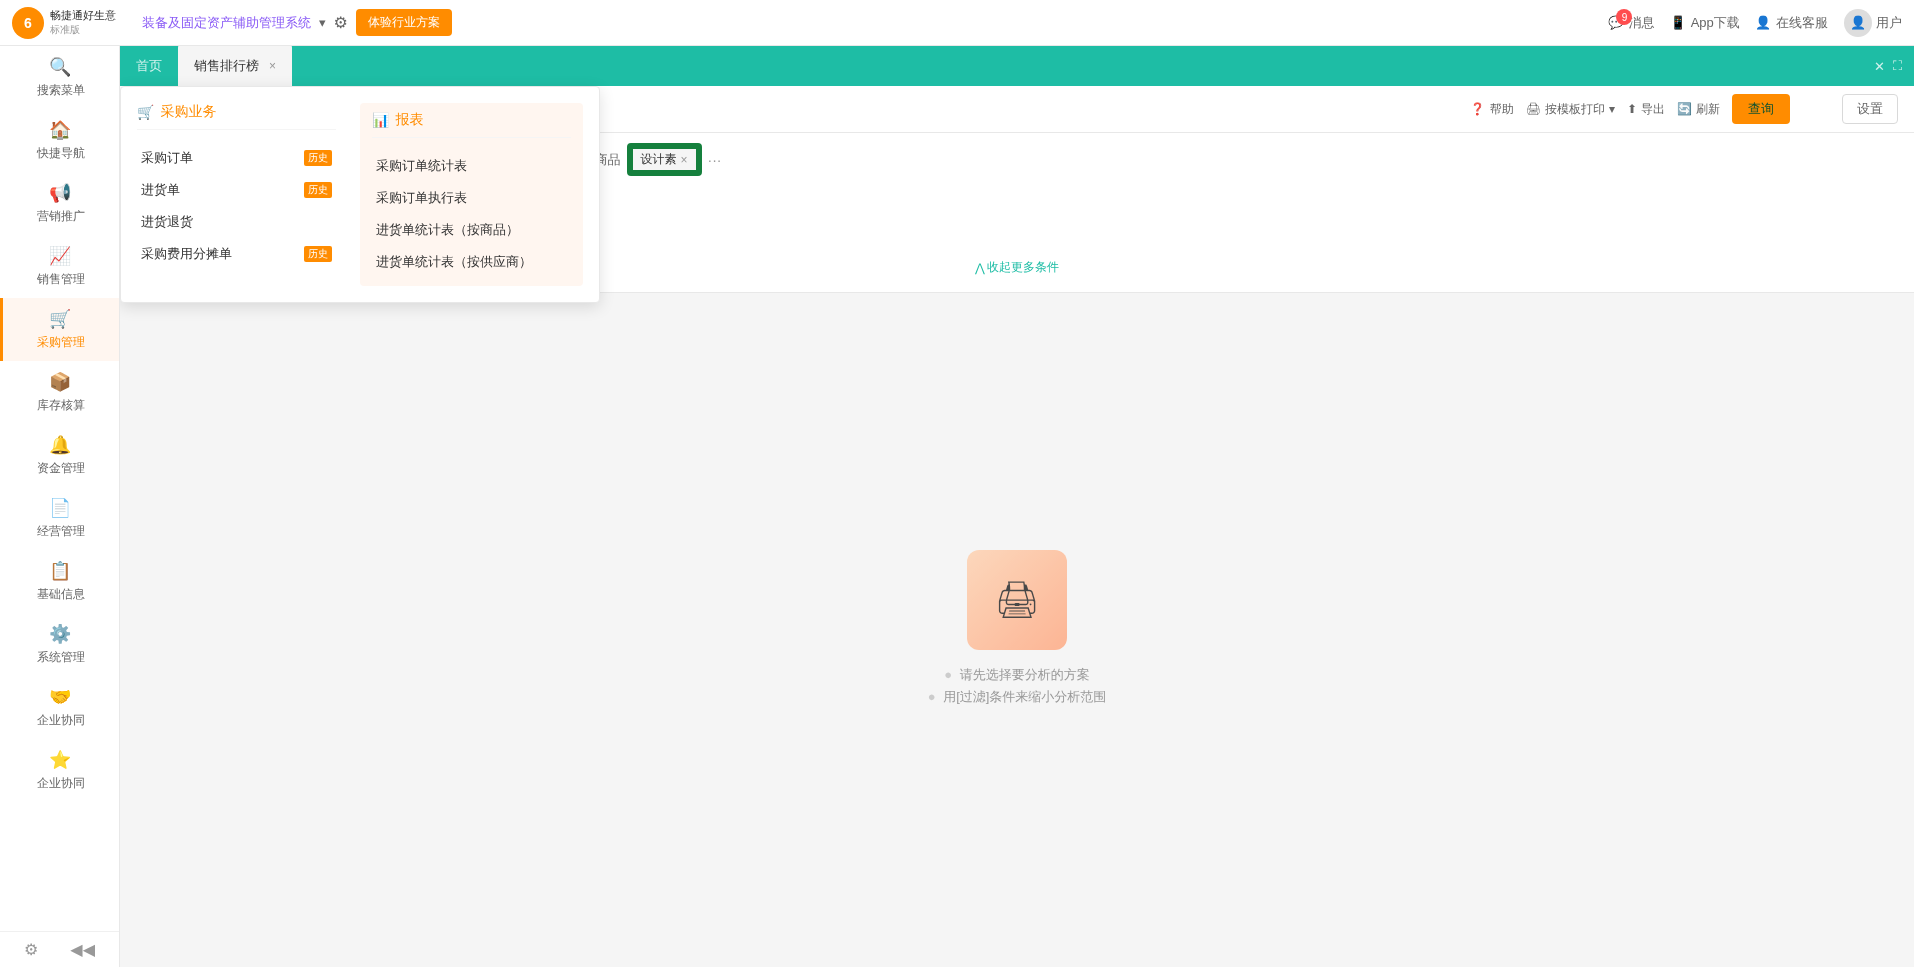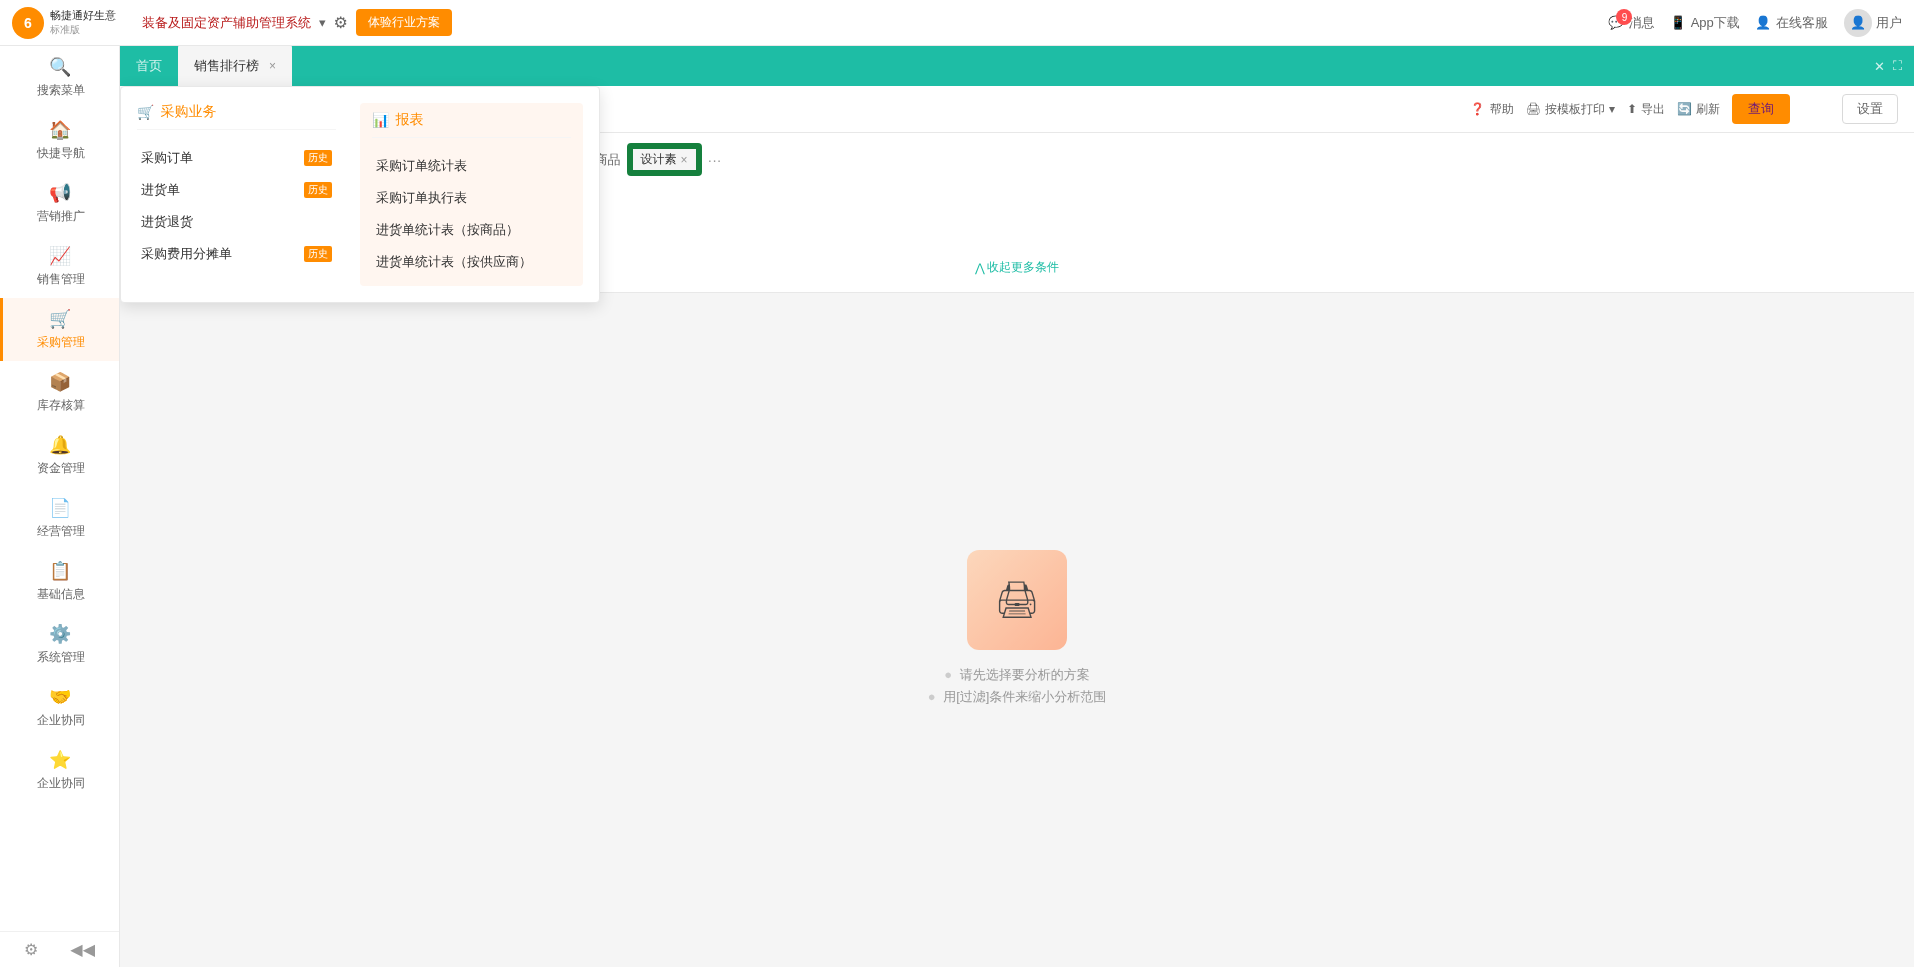--- a/index.html
+++ b/index.html
@@ -35,21 +35,21 @@
 
     .header-mid {
       flex: 1;
       display: flex;
       align-items: center;
       gap: 8px;
       padding-left: 10px;
     }
     .system-title {
       font-size: 13px;
-      color: #b91c1c;
+      color: #8b5cf6;
     }
     .dropdown-arrow {
       color: #666;
       cursor: pointer;
     }
     .settings-icon {
       color: #666;
       cursor: pointer;
       font-size: 16px;
     }
@@ -209,21 +209,21 @@
     .toolbar-btn {
       display: flex;
       align-items: center;
       gap: 4px;
       color: #666;
       cursor: pointer;
       font-size: 12px;
     }
     .query-btn {
       background: #ff8c00;
-      color: #701a75;
+      color: #14532d;
       border: none;
       padding: 6px 16px;
       border-radius: 4px;
       cursor: pointer;
       font-size: 13px;
     }
     .settings-btn {
       border: 1px solid #d9d9d9;
       background: #fff;
       padding: 5px 14px;

